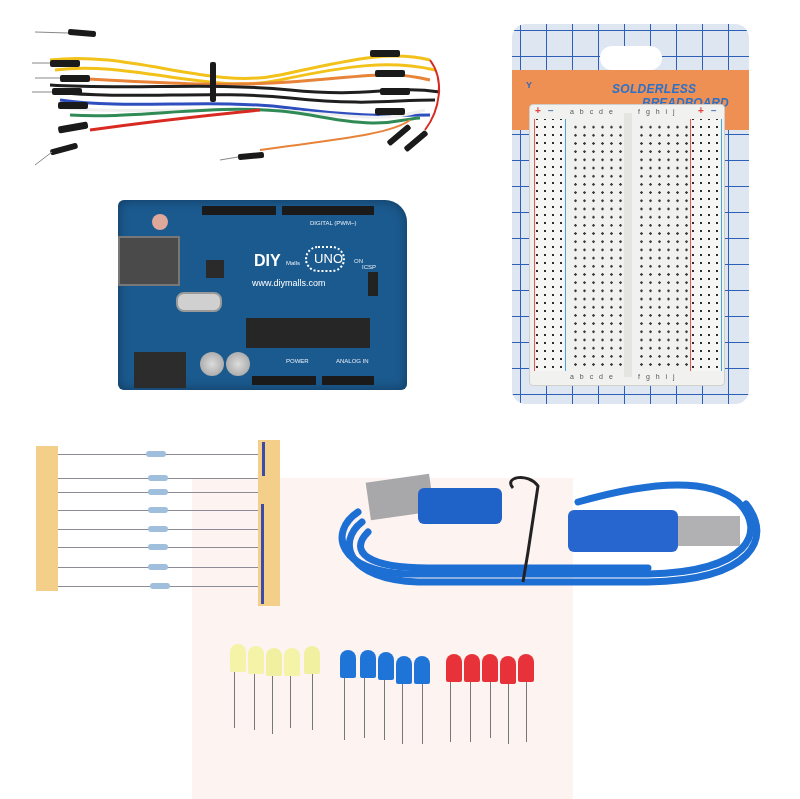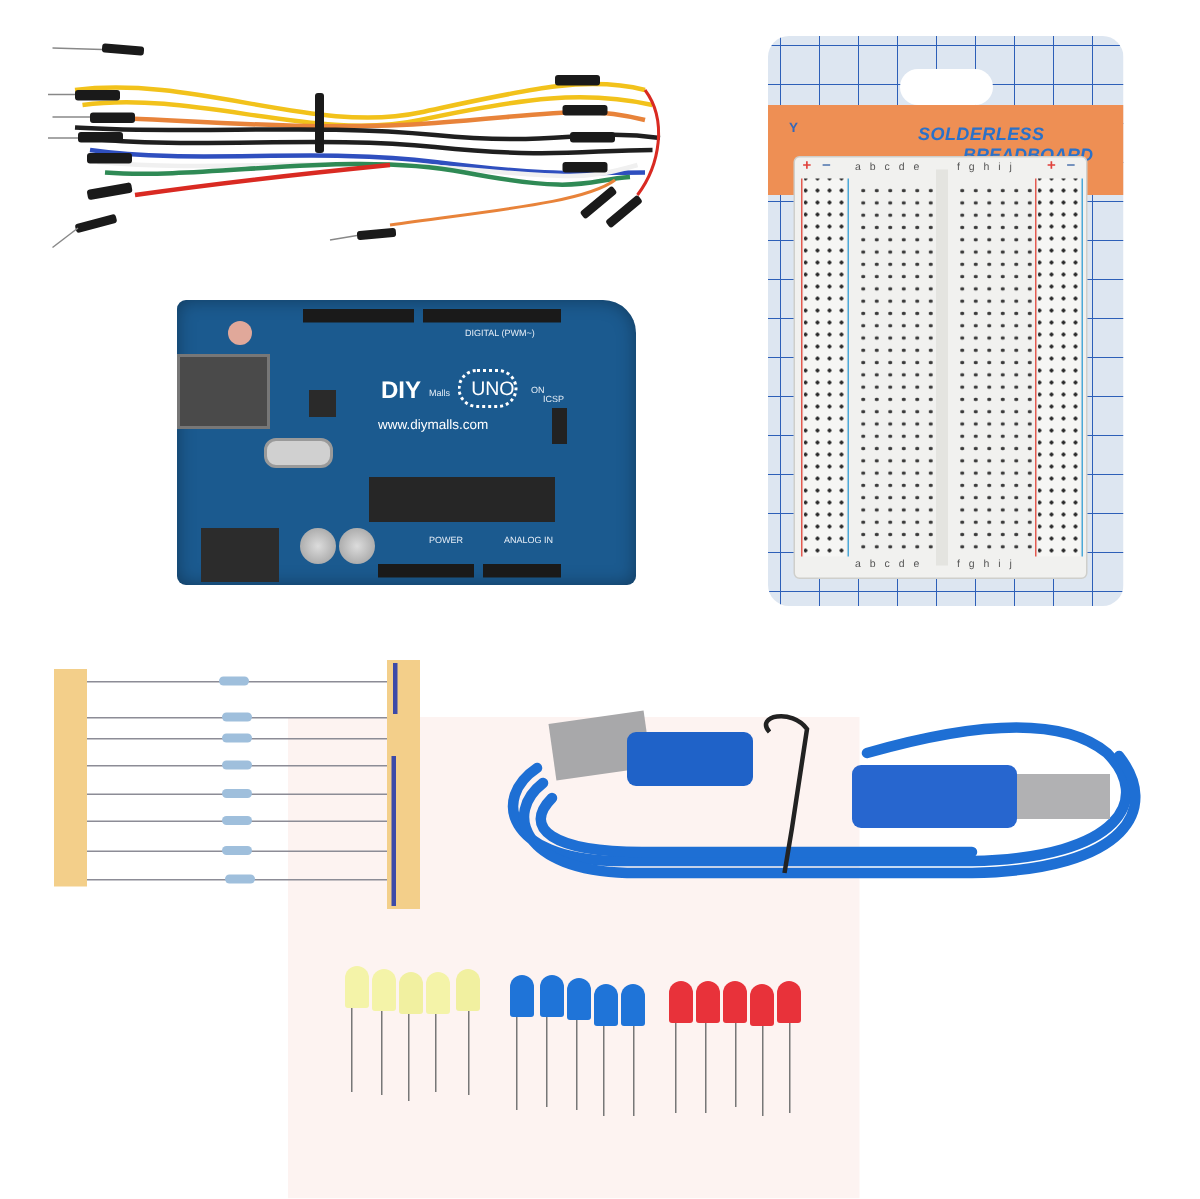--- a/index.html
+++ b/index.html
@@ -19,21 +19,21 @@
   .rail{top:14px;width:28px;height:252px;background:#f6f6f4;
         background-image:radial-gradient(#2c2c2c 1.1px,transparent 1.4px);background-size:8px 8px;background-position:5px 4px;}
   .rail-line{top:14px;width:1px;height:252px;}
   .grid{top:16px;width:54px;height:248px;
         background-image:radial-gradient(#3a3a3a 1.1px,transparent 1.5px);background-size:9px 8.2px;background-position:3px 2px;}
   .channel{left:94px;top:8px;width:8px;height:264px;background:#e4e4e0;}
   .bb-lbl{font-size:7px;color:#555;letter-spacing:2px;}
   .plus{font-size:10px;color:#e0423c;font-weight:bold;}
   .minus{font-size:10px;color:#5c7fb3;font-weight:bold;}
   
-  .uno{left:118px;top:200px;width:262px;height:190px;background:#1b5a8f;border-radius:6px 22px 6px 6px;box-shadow:inset 0 0 12px rgba(0,0,0,0.35);padding-left:44px;}
+  .uno{left:118px;top:200px;width:289px;height:190px;background:#1b5a8f;border-radius:6px 22px 6px 6px;box-shadow:inset 0 0 12px rgba(0,0,0,0.35);}
   .hdr{background:#1a1a1a;height:9px;}
   .usb-jack{left:0px;top:36px;width:58px;height:46px;background:#4a4a4a;border:2px solid #777;}
   .pwr-jack{left:16px;top:152px;width:52px;height:36px;background:#2c2c2c;}
   .chip{left:128px;top:118px;width:124px;height:30px;background:#262626;}
   .xtal{left:58px;top:92px;width:42px;height:16px;background:#d0d0d0;border-radius:8px;border:2px solid #9a9a9a;}
   .cap{width:24px;height:24px;background:radial-gradient(#dcdcdc,#9a9a9a);border-radius:50%;top:152px;}
   .reset-btn{left:34px;top:14px;width:16px;height:16px;background:#e0a89a;border-radius:50%;}
   .diy{left:136px;top:52px;font-size:16px;font-weight:bold;color:#fff;}
   .uno-oval{left:187px;top:46px;width:36px;height:22px;border:2px dotted #fff;border-radius:14px;color:#fff;font-size:13px;text-align:right;line-height:22px;}
   .url{left:134px;top:78px;font-size:9px;color:#fff;}

